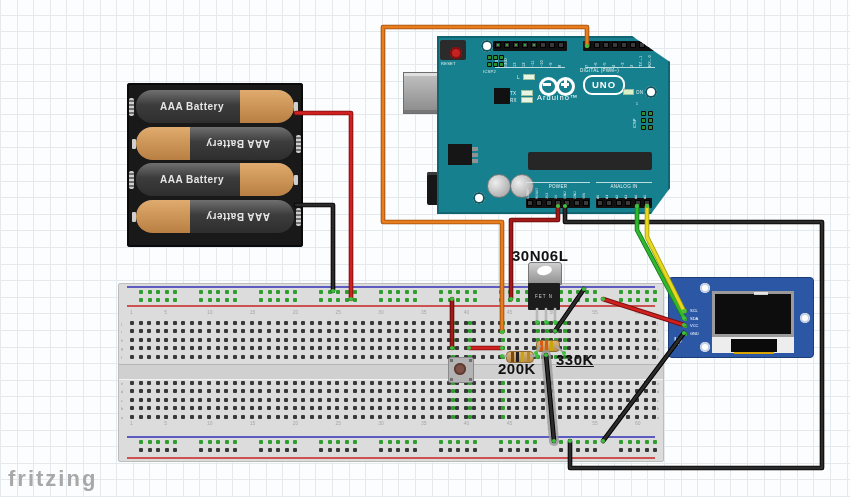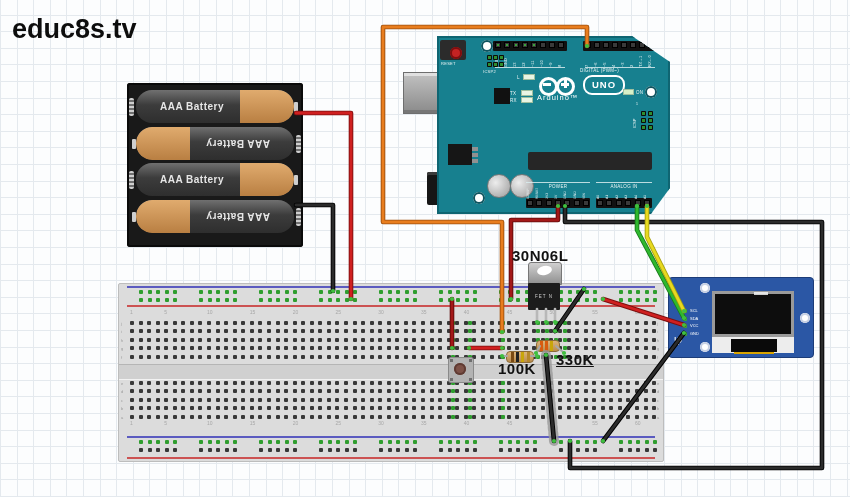--- a/index.html
+++ b/index.html
@@ -74,21 +74,21 @@
   #grove-logo{left:5px;top:58px;position:absolute;color:#fff;font-size:10px;transform:scaleY(1.1);}
 
   #wires-svg{left:0;top:0;z-index:30;pointer-events:none;}
   .part-label{position:absolute;font-weight:bold;font-size:15px;color:#111;z-index:40;letter-spacing:0.5px;}
 </style>
 </head>
 <body>
 
 <div id="canvas">
 
-  <div id="logo" class="abs">educ8s.tv</div>
+  <div id="watermark" class="abs">fritzing</div>
 
   <div id="battery-pack" class="abs">
       <div class="battery" style="top: 7px;">
         <div class="tan" style="right: 0px; border-radius: 0px 16px 16px 0px;"></div>
         <div class="blabel" style="left: 6px;">AAA Battery</div>
       </div>
       <div class="spring" style="left: 2px; top: 15px;"></div>
       <div class="nub" style="right: 5px; top: 19px;"></div>
       <div class="battery flipped" style="top: 44px;">
         <div class="tan" style="left: 0px; border-radius: 16px 0px 0px 16px;"></div>
@@ -1194,21 +1194,21 @@
         <div class="oled-pinlabel" style="top: 38.5px;">SDA</div>
         <div class="oled-pin" style="top: 46px;"></div>
         <div class="oled-pinlabel" style="top: 46px;">VCC</div>
         <div class="oled-pin" style="top: 53.5px;"></div>
         <div class="oled-pinlabel" style="top: 53.5px;">GND</div>
       </div>
     <div id="grove-logo">Ψ</div>
   </div>
 
   <div class="part-label" style="left:512px;top:247px;">30N06L</div>
-  <div class="part-label" style="left:498px;top:360px;">100K</div>
+  <div class="part-label" style="left:498px;top:360px;">200K</div>
   <div class="part-label" style="left:556px;top:351px;text-decoration:underline;">330K</div>
 
   <svg id="wires-svg" class="abs" width="850" height="497">
       <polyline points="537,309 537,322" fill="none" stroke-linecap="round" stroke-linejoin="round" stroke="#b8b8b8" stroke-width="2.6"></polyline>
       <polyline points="546,309 546,322" fill="none" stroke-linecap="round" stroke-linejoin="round" stroke="#b8b8b8" stroke-width="2.6"></polyline>
       <polyline points="555,309 555,322" fill="none" stroke-linecap="round" stroke-linejoin="round" stroke="#b8b8b8" stroke-width="2.6"></polyline>
       <polyline points="502,356 507,356" fill="none" stroke-linecap="round" stroke-linejoin="round" stroke="#a8a8a8" stroke-width="2"></polyline>
       <polyline points="531,356 537,356" fill="none" stroke-linecap="round" stroke-linejoin="round" stroke="#a8a8a8" stroke-width="2"></polyline>
       <polyline points="540,346 536,353" fill="none" stroke-linecap="round" stroke-linejoin="round" stroke="#a8a8a8" stroke-width="2"></polyline>
       <polyline points="556,346 564,353" fill="none" stroke-linecap="round" stroke-linejoin="round" stroke="#a8a8a8" stroke-width="2"></polyline>

